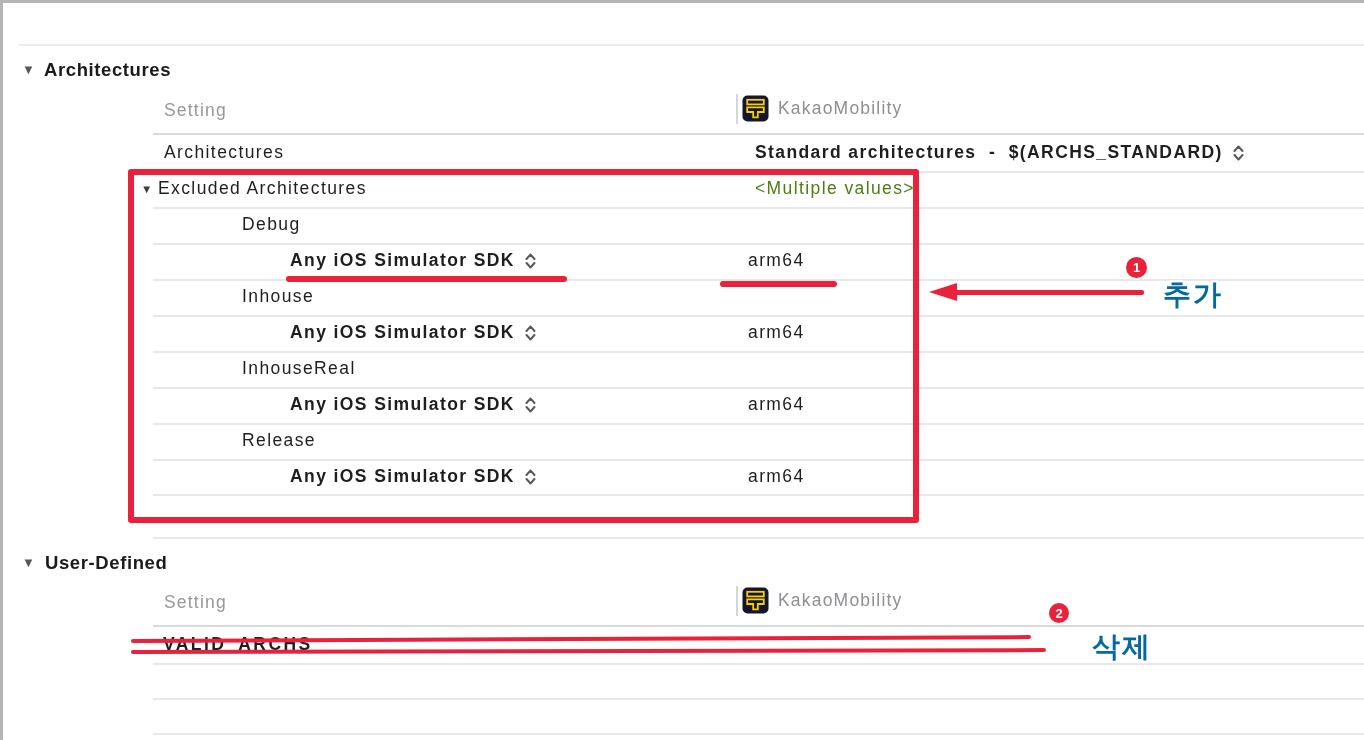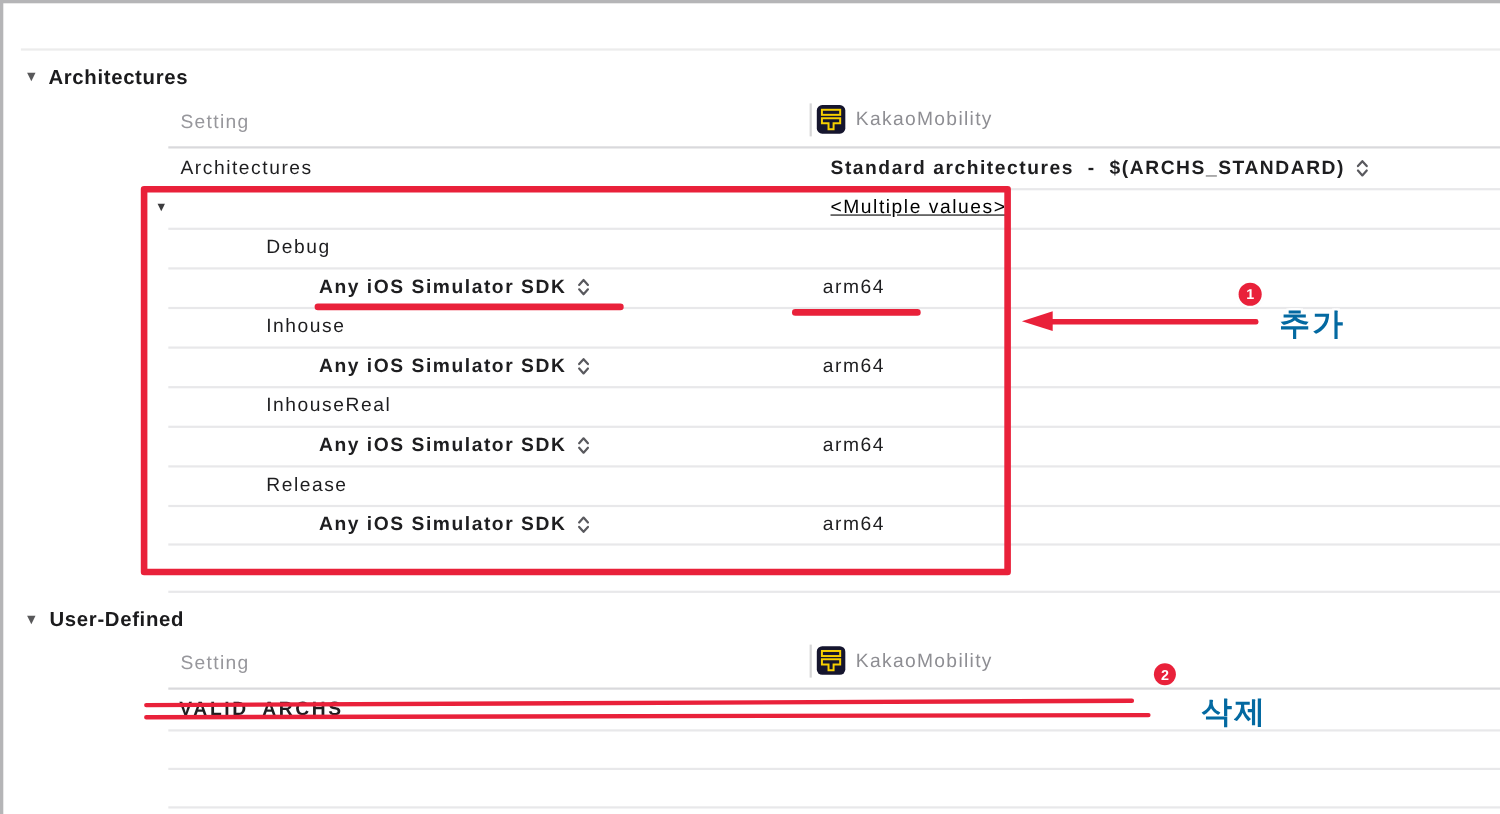--- a/index.html
+++ b/index.html
@@ -17,21 +17,21 @@
   .section-title { position:absolute; font-size:18.5px; font-weight:bold; color:#1b1b1d; letter-spacing:.6px; }
   .disc-tri { position:absolute; color:#58585a; font-size:13px; line-height:13px; }
   .disc-tri-row { position:absolute; color:#3d3d3f; font-size:11.5px; line-height:11.5px; }
 
   .hdr-setting { position:absolute; font-size:17.5px; color:#97979c; letter-spacing:1.2px; }
   .hdr-tick { position:absolute; width:1.6px; height:30px; background:#d6d6d8; }
   .target-chip { position:absolute; display:flex; align-items:center; gap:9px; }
   .target-name { font-size:17.5px; color:#8e8e93; letter-spacing:1.2px; }
 
   .cell { position:absolute; font-size:17.5px; color:#1e1e20; letter-spacing:1.4px; white-space:pre; }
-  .cell.muted { color:#000000;text-decoration:underline; }
+  .cell.muted { color:#4d7c0f; }
   .cell.bold { font-weight:bold; }
   .wide-ls { letter-spacing:2.4px; }
   .with-stepper { display:inline-flex; align-items:center; gap:9px;font-weight:bold; }
   .stepper-svg { flex:0 0 auto; }
 
   
   .red-box { position:absolute; left:128px; top:169px; width:791px; height:354px;
              border:6px solid #e9213a; border-radius:3px; z-index:6; }
   .red-underline { position:absolute; height:5.5px; background:#e9213a; border-radius:3px; z-index:6; }
   .strike { position:absolute; height:4px; background:#e9213a; border-radius:2px; z-index:6; transform-origin:left center; }
@@ -84,20 +84,21 @@
   <span class="cell" style="left:164px; top:142px;">Architectures</span>
   <span class="cell with-stepper" style="left:755px; top:142px;">
     <span>Standard architectures  -  $(ARCHS_STANDARD)</span>
     <svg class="stepper-svg" width="13" height="18" viewBox="0 0 13 18">
       <polyline points="2.5,7 6.5,2.5 10.5,7" fill="none" stroke="#59595e" stroke-width="2" stroke-linecap="round" stroke-linejoin="round"></polyline>
       <polyline points="2.5,11 6.5,15.5 10.5,11" fill="none" stroke="#59595e" stroke-width="2" stroke-linecap="round" stroke-linejoin="round"></polyline>
     </svg>
   </span>
 
   <span class="disc-tri-row" style="left:141px; top:184px;">▼</span>
+  <span class="cell" style="left:158px; top:178px;">Excluded Architectures</span>
   <span class="cell muted" style="left:755px; top:178px;">&lt;Multiple values&gt;</span>
 
   <span class="cell" style="left:242px; top:214px;">Debug</span>
 
   <span class="cell with-stepper" style="left:290px; top:250px;">
     <span>Any iOS Simulator SDK</span>
     <svg class="stepper-svg" width="13" height="18" viewBox="0 0 13 18">
       <polyline points="2.5,7 6.5,2.5 10.5,7" fill="none" stroke="#59595e" stroke-width="2" stroke-linecap="round" stroke-linejoin="round"></polyline>
       <polyline points="2.5,11 6.5,15.5 10.5,11" fill="none" stroke="#59595e" stroke-width="2" stroke-linecap="round" stroke-linejoin="round"></polyline>
     </svg>

